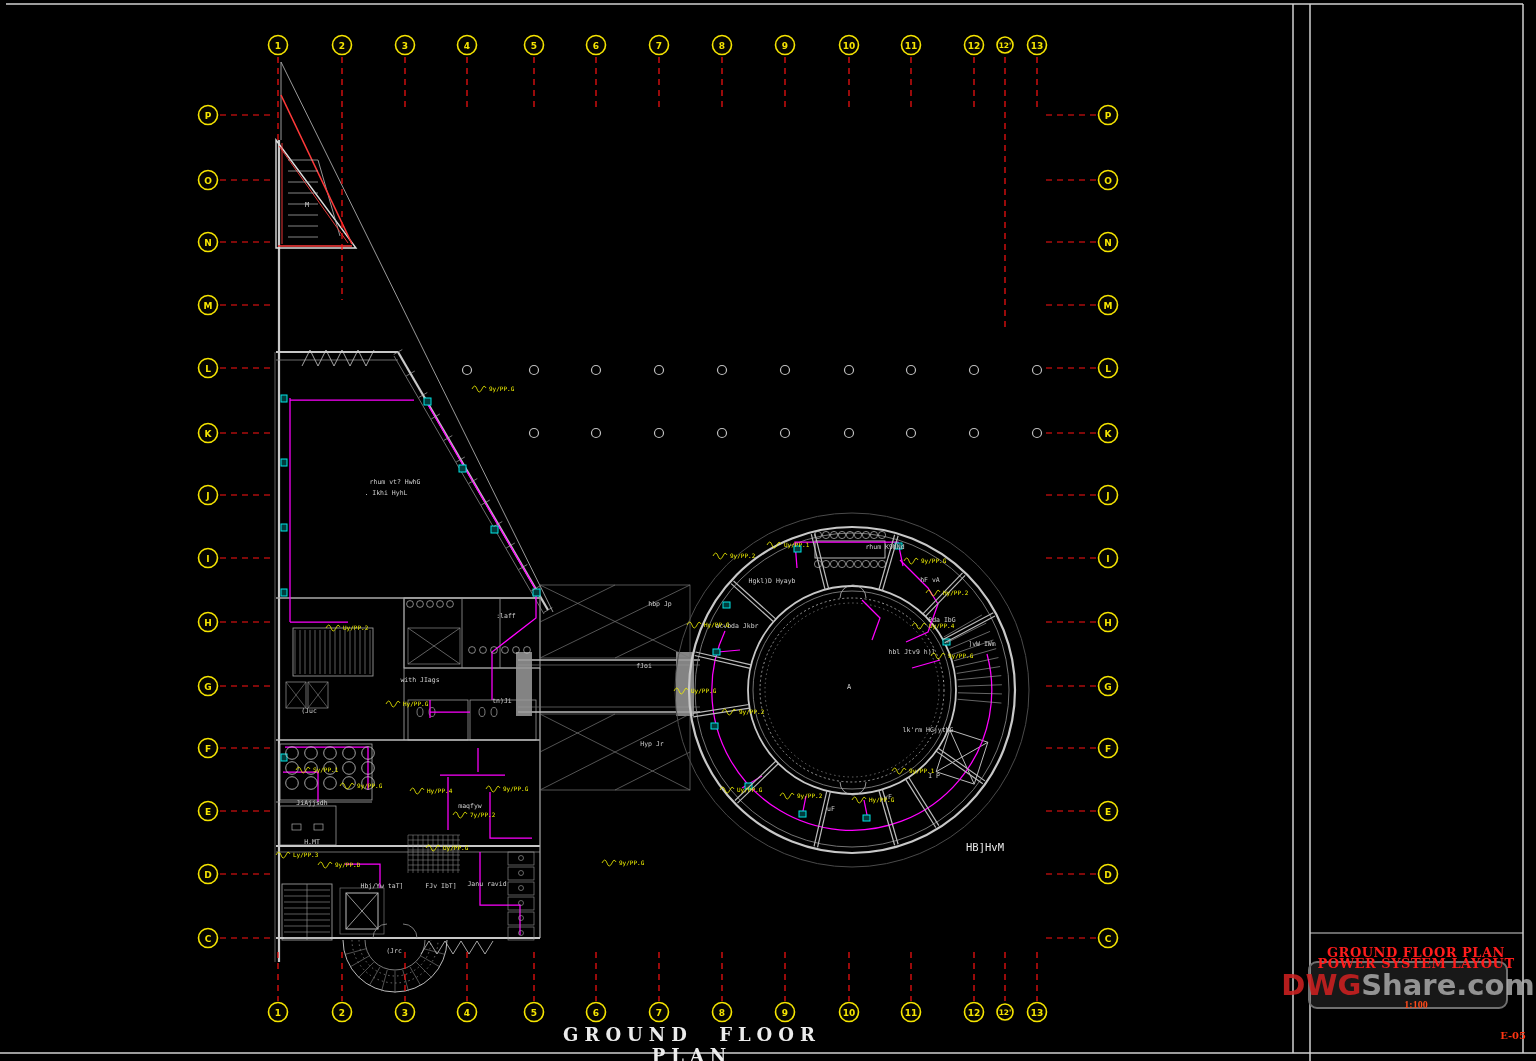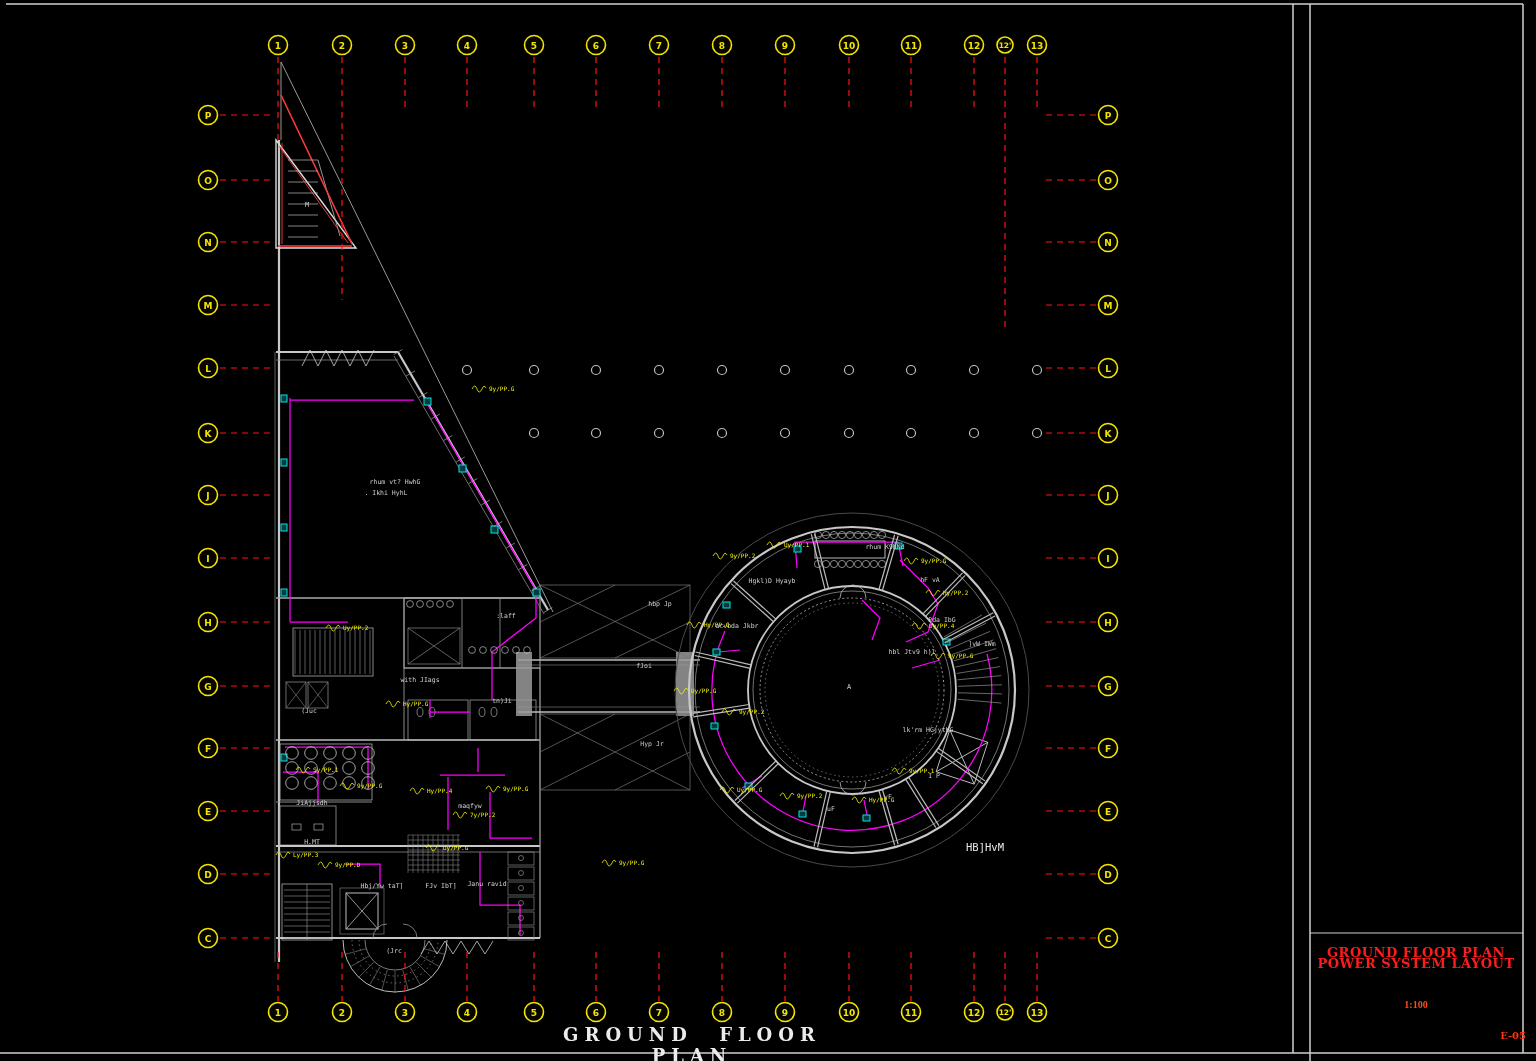--- a/index.html
+++ b/index.html
@@ -637,18 +637,22 @@
         <text x="869" y="802" fill="#f2f200" font-size="6" text-anchor="start" font-family="DejaVu Sans Mono, monospace">Hy/PP.G</text>
         <path d="M892,771 q3,-6 5,0 q2,6 5,0 q2,-5 4,-1" stroke="#f2f200" stroke-width="0.8" fill="none"></path>
         <text x="909" y="773" fill="#f2f200" font-size="6" text-anchor="start" font-family="DejaVu Sans Mono, monospace">9y/PP.1</text>
         <path d="M472,389 q3,-6 5,0 q2,6 5,0 q2,-5 4,-1" stroke="#f2f200" stroke-width="0.8" fill="none"></path>
         <text x="489" y="391" fill="#f2f200" font-size="6" text-anchor="start" font-family="DejaVu Sans Mono, monospace">9y/PP.G</text>
         <path d="M386,704 q3,-6 5,0 q2,6 5,0 q2,-5 4,-1" stroke="#f2f200" stroke-width="0.8" fill="none"></path>
         <text x="403" y="706" fill="#f2f200" font-size="6" text-anchor="start" font-family="DejaVu Sans Mono, monospace">Hy/PP.G</text>
       </g>
   </svg>
 
+  <div id="watermark">
+    <span class="wm1">DWG</span>
+      <span class="wm2">Share.com</span>
+  </div>
   <div id="tb-title1" class="tb">GROUND FLOOR PLAN</div>
   <div id="tb-title2" class="tb">POWER SYSTEM LAYOUT</div>
   <div id="tb-scale" class="tb">1:100</div>
   <div id="tb-sheet" class="tb">E-05</div>
   <div id="main-title">GROUND FLOOR PLAN</div>
 </div>
 
 </body></html>

